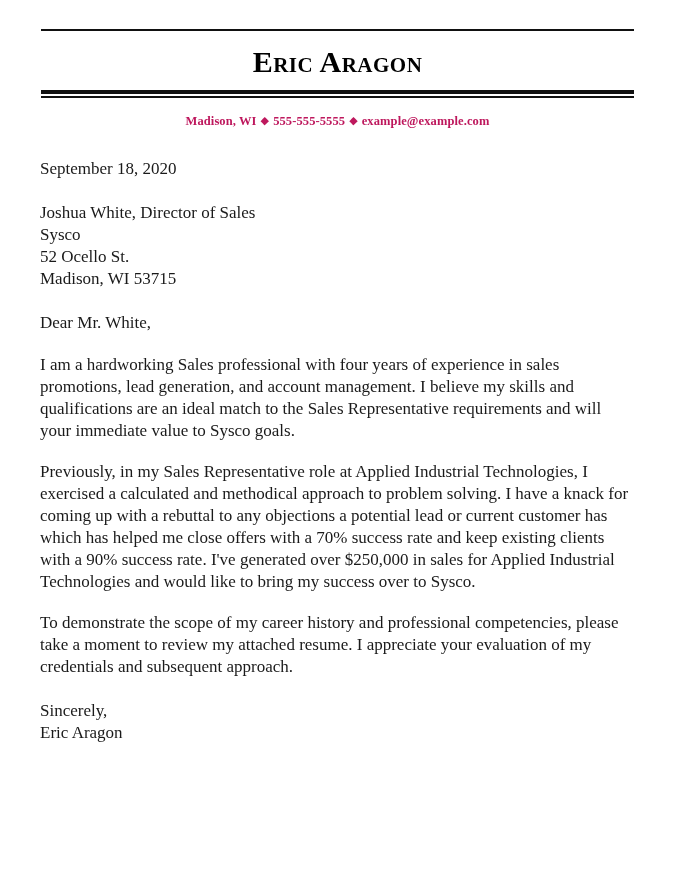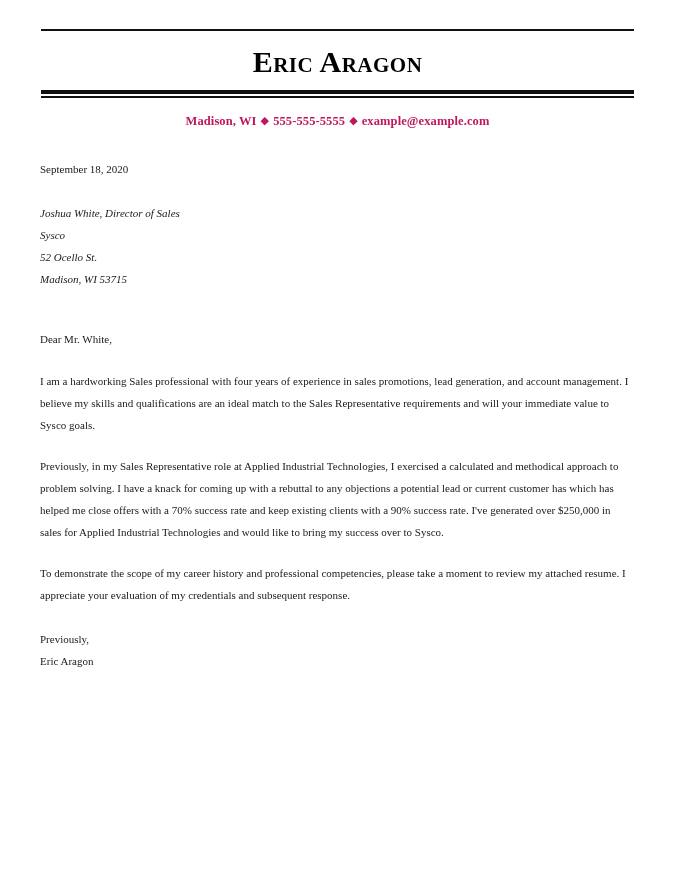--- a/index.html
+++ b/index.html
@@ -70,29 +70,28 @@
     font-size: 11px;
     padding: 0 4px;
     position: relative;
     top: -1px;
   }
 
   
   .letter-body {
     padding: 0 45px 0 40px;
     margin-top: 29px;
-    font-size: 11px;
+    font-size: 17px;
     line-height: 22px;
   }
   .date-line {
     margin: 0 0 22px 0;
   }
   .recipient-block {
-    margin: 0 0 38px 0;
-    font-style: italic;
+    margin: 0 0 22px 0;
   }
   .recipient-block div {
     line-height: 22px;
   }
   .salutation {
     margin: 14px 0 20px 0;
   }
   .para {
     margin: 0 0 19px 0;
     text-align: left;
@@ -136,21 +135,21 @@
       <div>Joshua White, Director of Sales</div>
       <div>Sysco</div>
       <div>52 Ocello St.</div>
       <div>Madison, WI 53715</div>
     </div>
 
     <div class="salutation">Dear Mr. White,</div>
 
     <p class="para">I am a hardworking Sales professional with four years of experience in sales promotions, lead generation, and account management. I believe my skills and qualifications are an ideal match to the Sales Representative requirements and will your immediate value to Sysco goals.</p>
     <p class="para">Previously, in my Sales Representative role at Applied Industrial Technologies, I exercised a calculated and methodical approach to problem solving. I have a knack for coming up with a rebuttal to any objections a potential lead or current customer has which has helped me close offers with a 70% success rate and keep existing clients with a 90% success rate. I've generated over $250,000 in sales for Applied Industrial Technologies and would like to bring my success over to Sysco.</p>
-    <p class="para">To demonstrate the scope of my career history and professional competencies, please take a moment to review my attached resume. I appreciate your evaluation of my credentials and subsequent response.</p>
+    <p class="para">To demonstrate the scope of my career history and professional competencies, please take a moment to review my attached resume. I appreciate your evaluation of my credentials and subsequent approach.</p>
 
     <div class="closing-block">
-      <div>Previously,</div>
+      <div>Sincerely,</div>
       <div class="sig-name">Eric Aragon</div>
     </div>
 
   </div>
 </div>
 
 </body></html>

